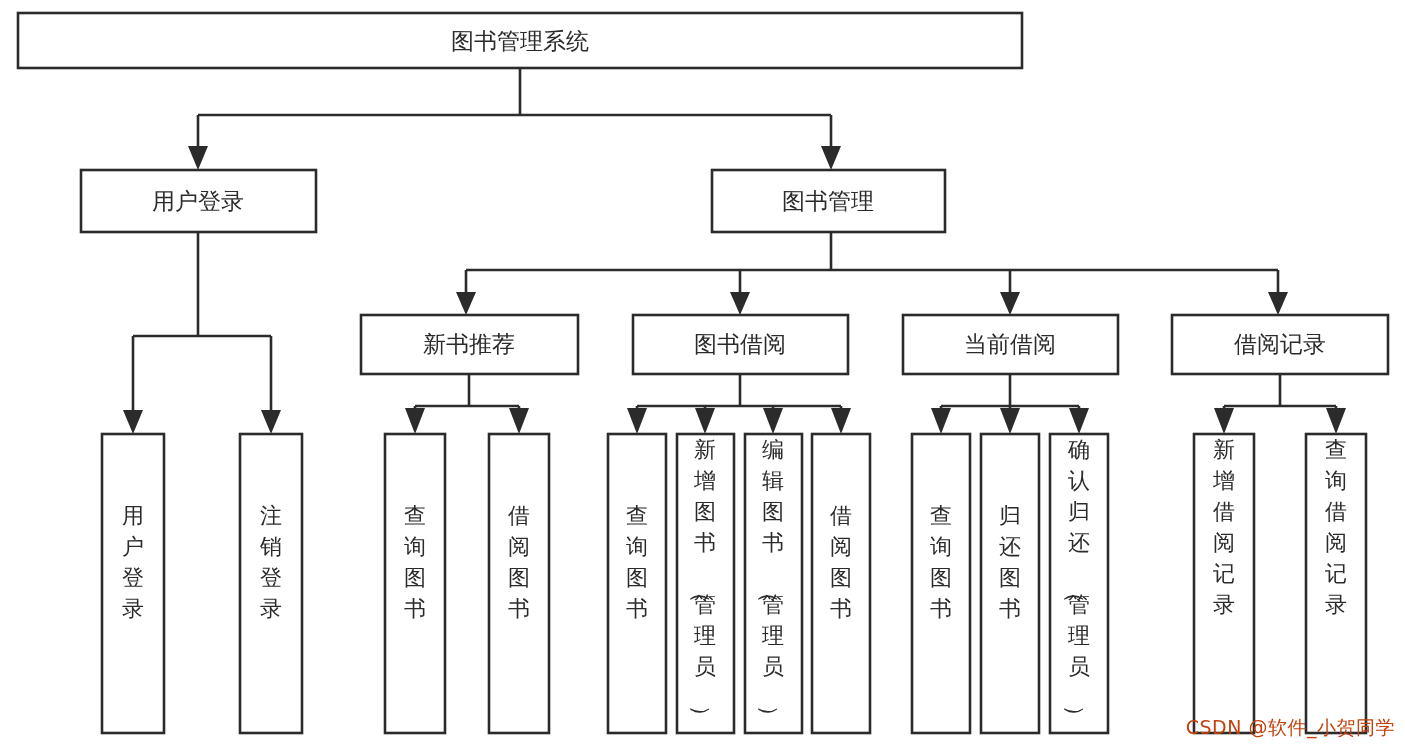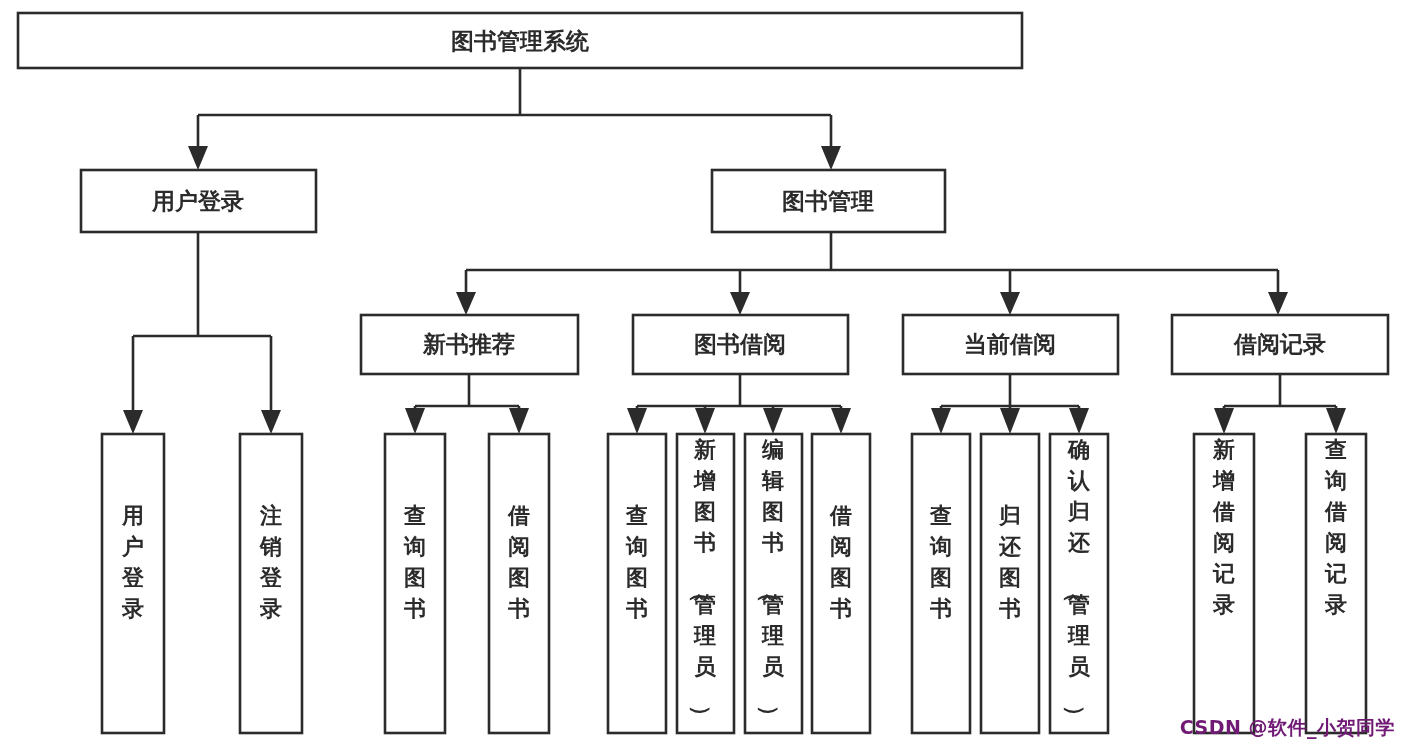--- a/index.html
+++ b/index.html
@@ -12,21 +12,20 @@
     width: 1405px;
     height: 747px;
     overflow: hidden;
     font-family: "DejaVu Sans", "Liberation Sans", sans-serif;
   }
   #diagram-root {
     position: relative;
     width: 1405px;
     height: 747px;
     background: #ffffff;
-    font-weight: bold;
   }
   svg#tree-svg {
     position: absolute;
     left: 0;
     top: 0;
     width: 1405px;
     height: 747px;
     display: block;
   }
   .node-box {
@@ -56,21 +55,21 @@
     stroke-linecap: butt;
   }
   .arrow-head {
     fill: #2b2b2b;
     stroke: none;
   }
   .watermark {
     position: absolute;
     right: 10px;
     bottom: 6px;
-    color: #701a75;
+    color: #c2410c;
     font-size: 19px;
     font-family: "DejaVu Sans", "Liberation Sans", sans-serif;
     letter-spacing: 0.5px;
     user-select: none;
     pointer-events: none;
     white-space: pre;
   }
 </style>
 </head>
 <body>

